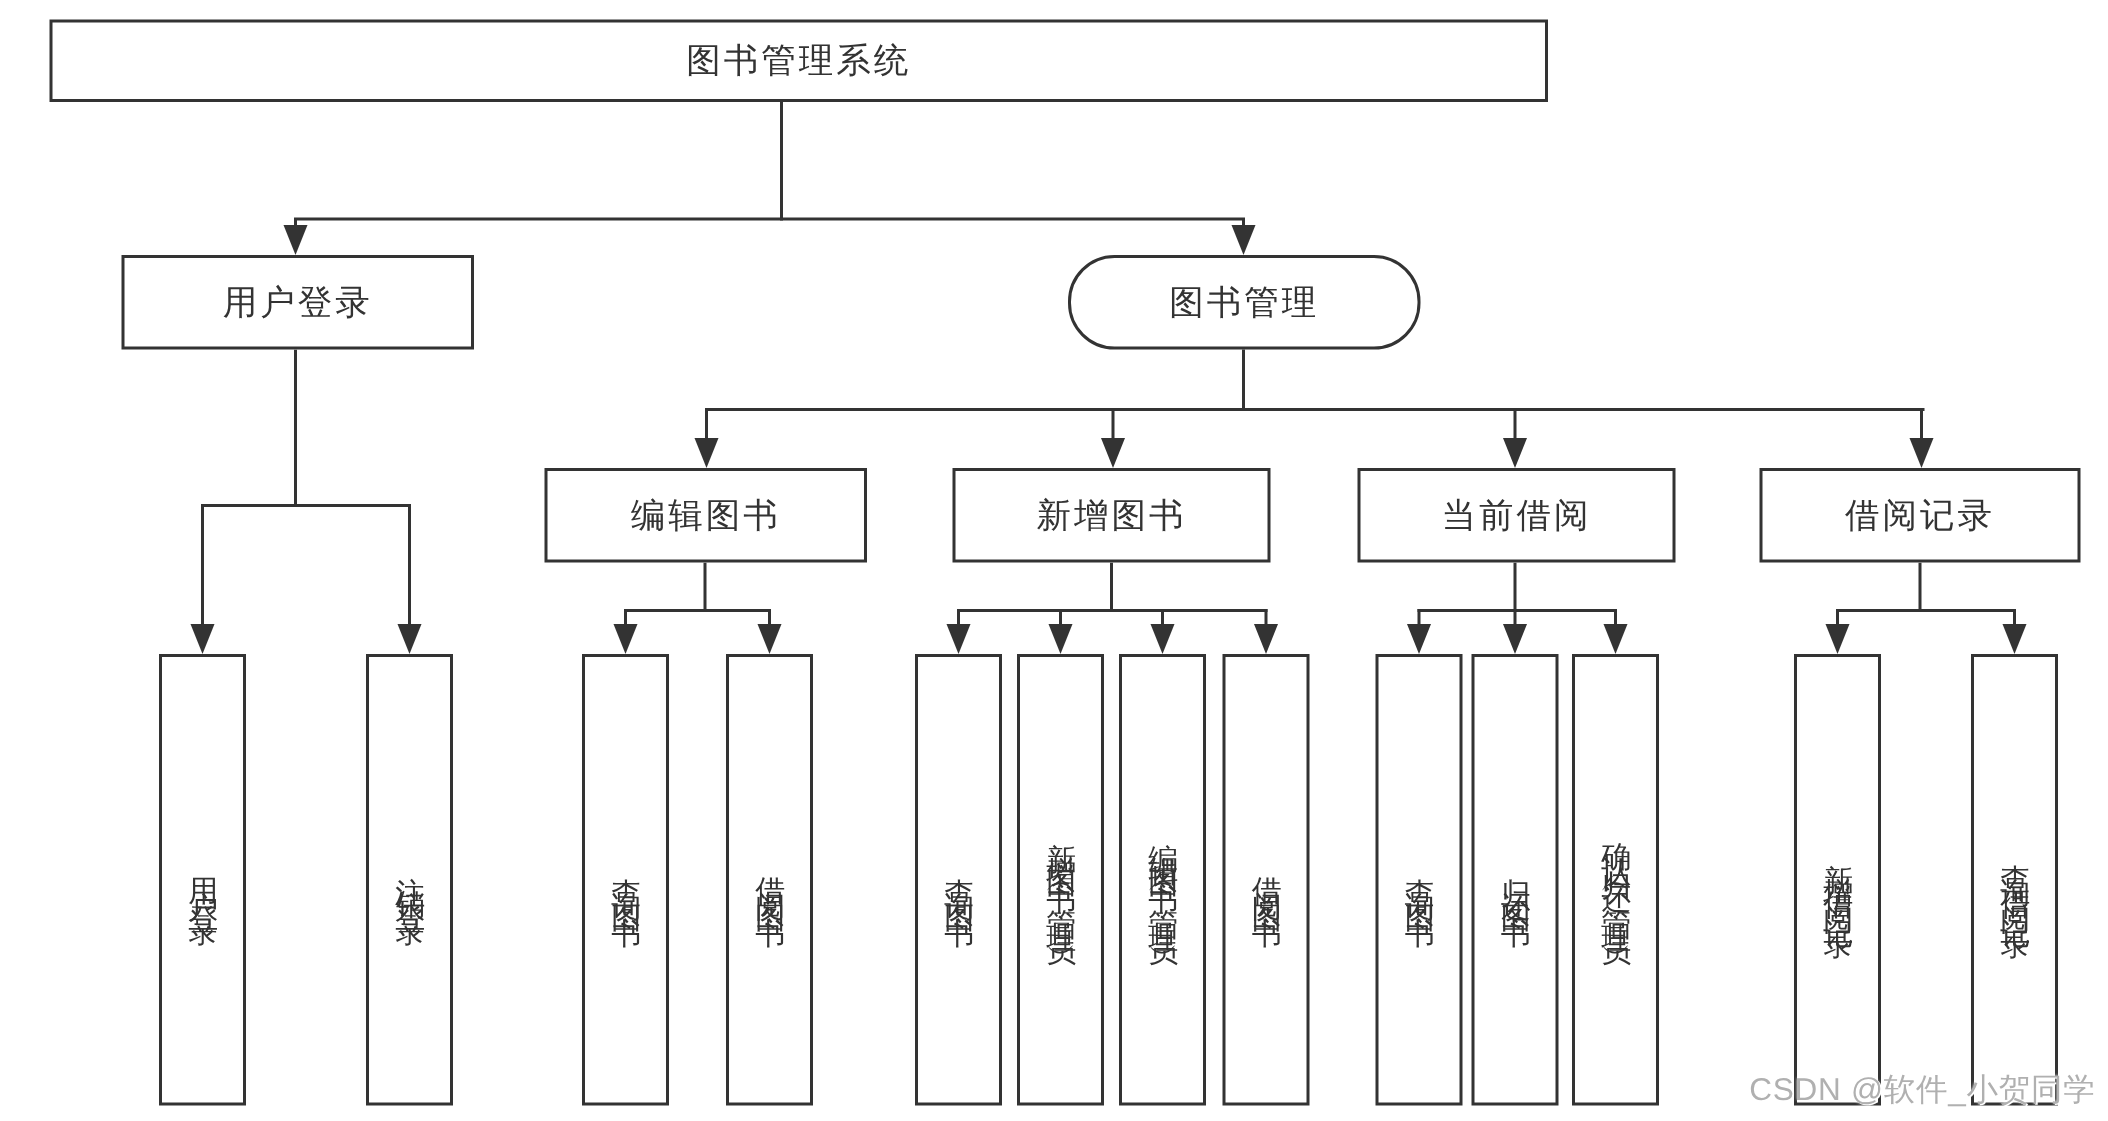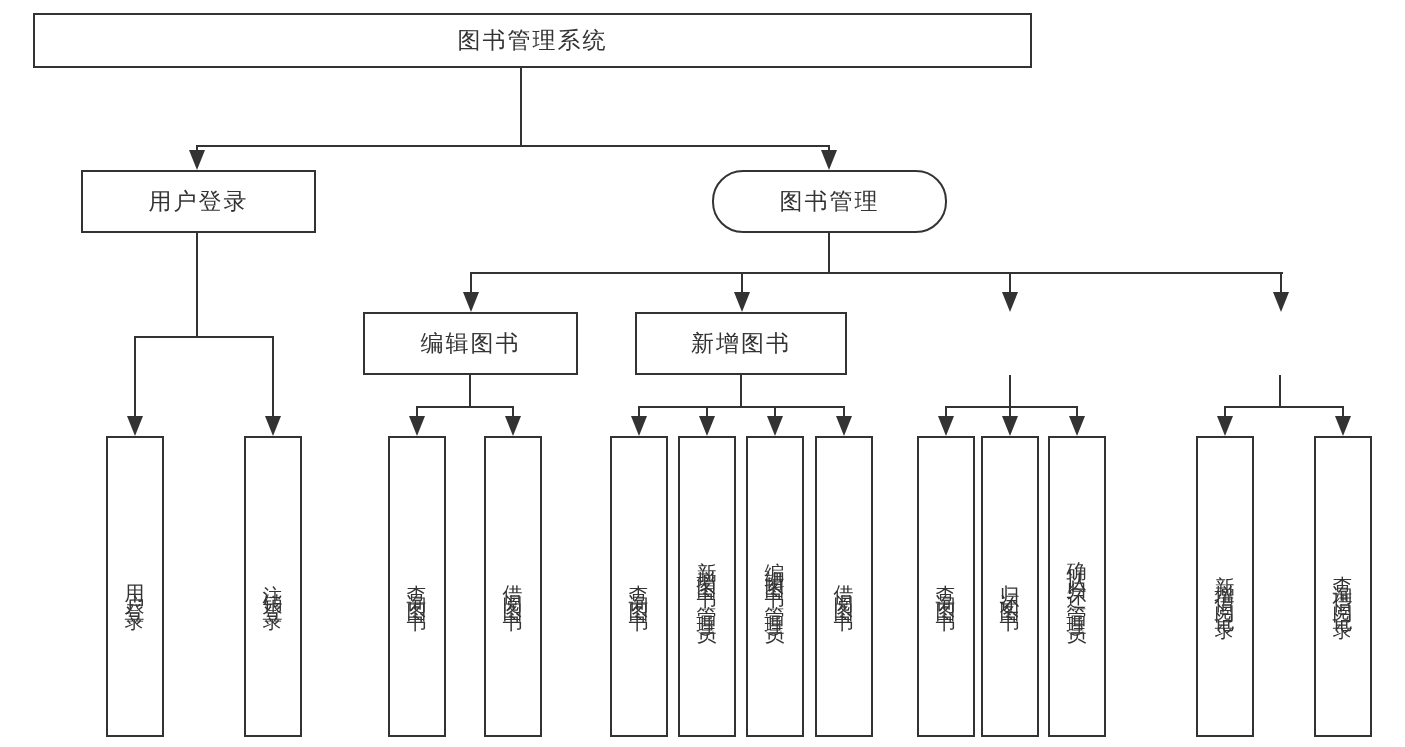--- a/index.html
+++ b/index.html
@@ -116,21 +116,23 @@
   <div class="box hbox" style="left:21px; top:13px; width:999px; height:55px;margin-left:12px;">图书管理系统</div>
 
   <div class="box hbox" style="left:81px; top:170px; width:235px; height:63px;">用户登录</div>
 
   <div class="box hbox" style="left:712px; top:170px; width:235px; height:63px;border-radius:31px;">图书管理</div>
 
   <div class="box hbox" style="left:363px; top:312px; width:215px; height:63px;">编辑图书</div>
 
   <div class="box hbox" style="left:635px; top:312px; width:212px; height:63px;">新增图书</div>
 
+  <div class="box hbox" style="left:905px; top:312px; width:212px; height:63px;">当前借阅</div>
 
+  <div class="box hbox" style="left:1173px; top:312px; width:214px; height:63px;">借阅记录</div>
 
   <div class="box vbox" style="left:106px; top:436px; width:58px; height:301px;">用户登录</div>
 
   <div class="box vbox" style="left:244px; top:436px; width:58px; height:301px;">注销登录</div>
 
   <div class="box vbox" style="left:388px; top:436px; width:58px; height:301px;">查询图书</div>
 
   <div class="box vbox" style="left:484px; top:436px; width:58px; height:301px;">借阅图书</div>
 
   <div class="box vbox" style="left:610px; top:436px; width:58px; height:301px;">查询图书</div>
@@ -144,14 +146,15 @@
   <div class="box vbox" style="left:917px; top:436px; width:58px; height:301px;">查询图书</div>
 
   <div class="box vbox" style="left:981px; top:436px; width:58px; height:301px;">归还图书</div>
 
   <div class="box vbox" style="left:1048px; top:436px; width:58px; height:301px;">确认归还（管理员）</div>
 
   <div class="box vbox" style="left:1196px; top:436px; width:58px; height:301px;">新增借阅记录</div>
 
   <div class="box vbox" style="left:1314px; top:436px; width:58px; height:301px;">查询借阅记录</div>
 
+  <div class="watermark">CSDN @软件_小贺同学</div>
 
 </div>
 
 </body></html>

